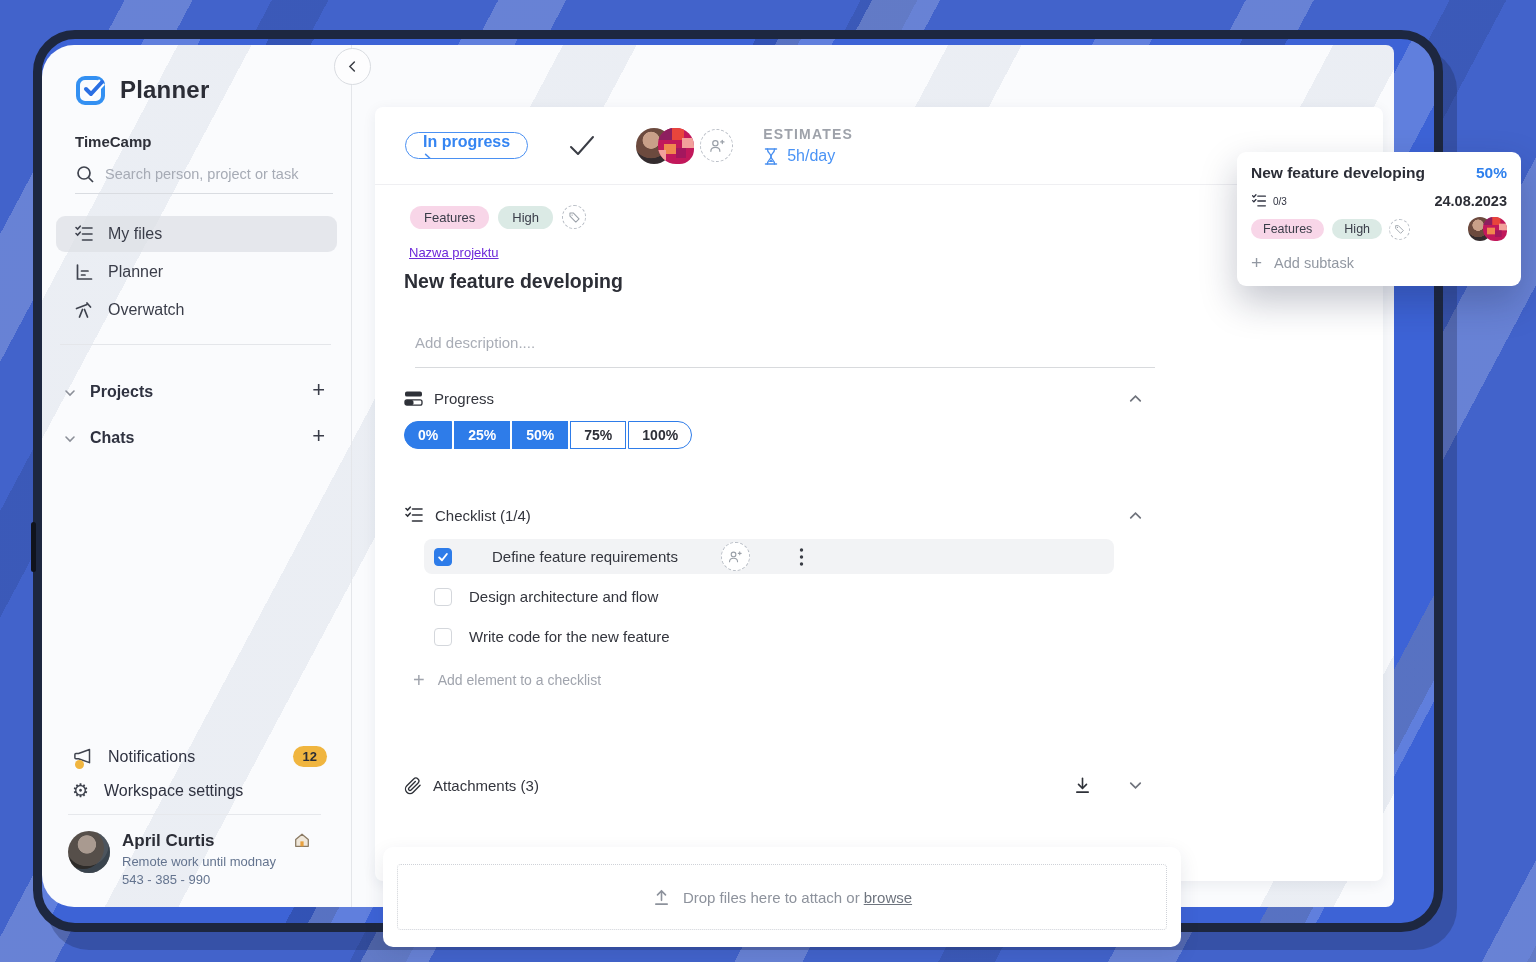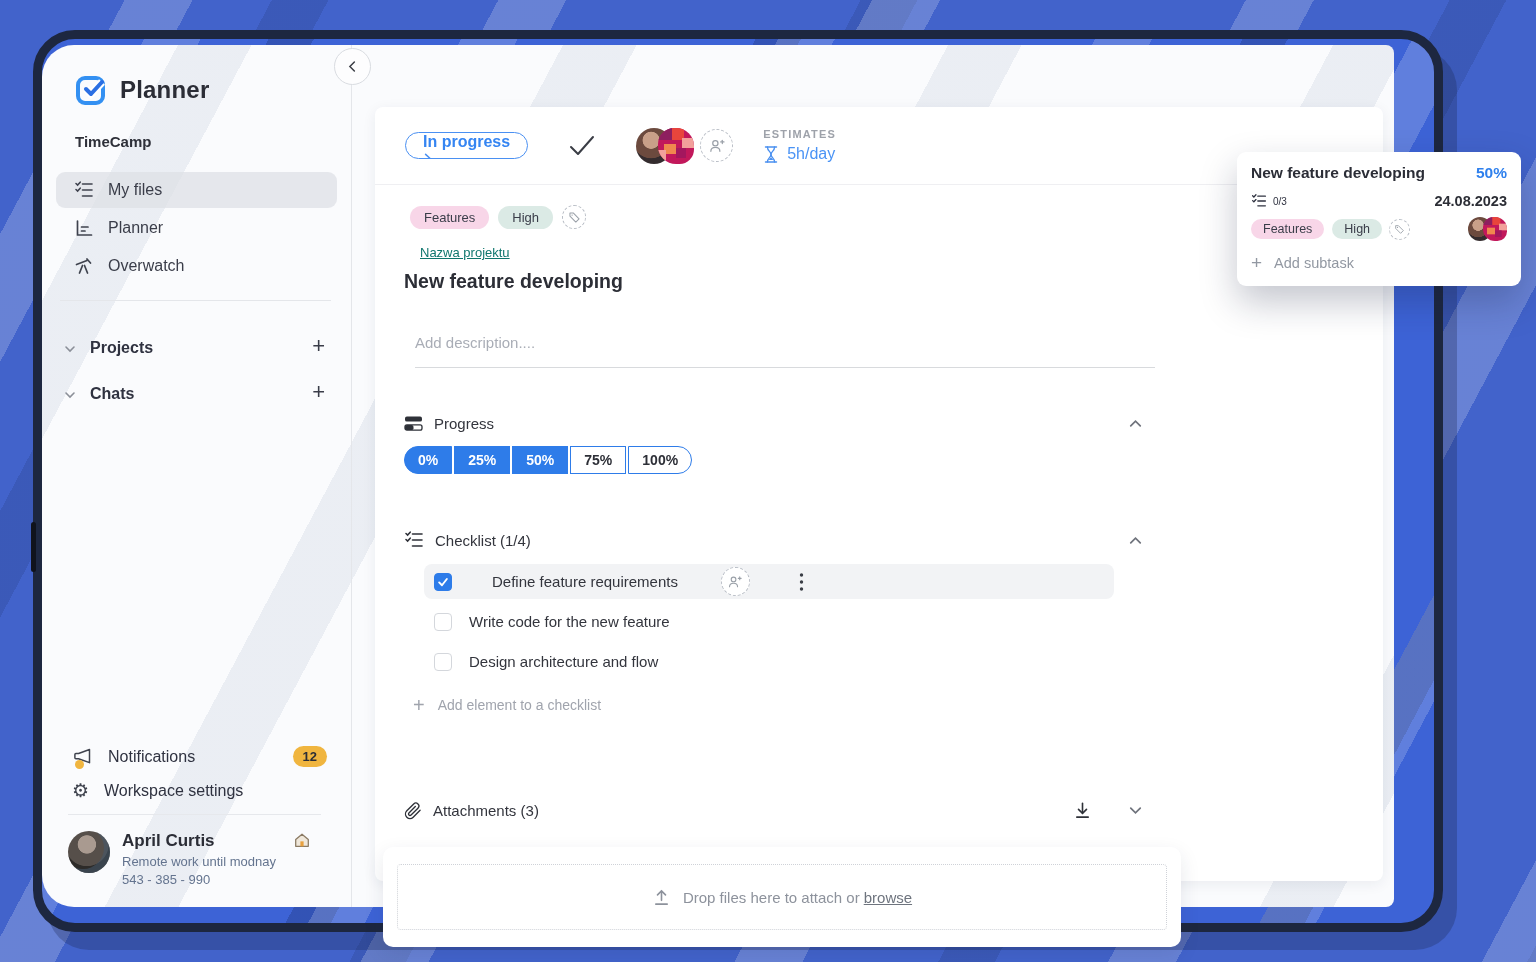--- a/index.html
+++ b/index.html
@@ -74,37 +74,37 @@
   .status-arrow { display:flex; align-items:center; padding:0 13px; border-left:1.5px solid #4a90f2; }
   .header-check { margin-left:38px; display:flex; cursor:pointer; }
   .avatar-group { margin-left:38px; display:flex; align-items:center; }
   .avatar { width:36px; height:36px; border-radius:50%; flex:none; }
   .avatar.photo { background: radial-gradient(circle at 42% 34%, #c9a089 0 26%, #6c4a3e 28% 56%, #342c2e 58% 100%); }
   .avatar.mosaic { margin-left:-14px; overflow:hidden; border-radius:45% 50% 40% 50%; }
   .dashed-circle { width:33px; height:33px; border-radius:50%; border:1.5px dashed #b9bec6;
     display:flex; align-items:center; justify-content:center; background:#fff; cursor:pointer; }
   .avatar-group .dashed-circle { margin-left:6px; }
   .estimates { margin-left:30px; }
-  .estimates-label { font-size:11px; font-weight:700; letter-spacing:1.2px; color:#9ea2aa; }
+  .estimates-label { font-size:14px; font-weight:700; letter-spacing:1.2px; color:#9ea2aa; }
   .estimates-value { display:flex; align-items:center; gap:8px; margin-top:5px;
     font-size:16px; color:#4a93f5; }
 
   .card-body { padding:20px 30px 0 29px; position:relative; height:696px; }
   .tags-row { display:flex; align-items:center; gap:9px; margin-left:6px; }
   .pill { font-size:13px; color:#3a3d49; padding:4px 14px; border-radius:12px; cursor:pointer; }
   .pill.pink { background:#f8d6e8; }
   .pill.teal { background:#dbeae5; }
   .tag-circle { width:24px; height:24px; }
-  .project-link { display:inline-block; margin:16px 0 0 16px; font-size:13px; color:#0f766e;
+  .project-link { display:inline-block; margin:16px 0 0 5px; font-size:13px; color:#6d28d9;
     text-decoration:underline; cursor:pointer; }
   .task-title { margin-top:9px; font-size:19.5px; font-weight:700; color:#2c2e36; }
   .description { margin:41px 0 0 11px; width:740px; border-bottom:1px solid #d8dadd; padding-bottom:16px;
     font-size:15px; color:#a9adb6; cursor:text; }
 
-  .section-head { display:flex; align-items:center; gap:11px; margin-top:46px; font-size:15px; color:#33353d; }
+  .section-head { display:flex; align-items:center; gap:11px; margin-top:21px; font-size:15px; color:#33353d; }
   .section-head .grow { flex:1; }
   .sec-chev { cursor:pointer; display:flex; margin-right:208px; }
 
   .progress-ctl { display:inline-flex; gap:2px; margin-top:13px; }
   .pseg { height:28px; display:flex; align-items:center; padding:0 13px; font-size:14px; font-weight:700;
     color:#2d2f37; background:#fff; border:1.5px solid #2e7ce9; cursor:pointer; }
   .pseg.filled { background:#2e7ce9; color:#fff; border-color:#2e7ce9; }
   .pseg:first-child { border-radius:14px 0 0 14px; }
   .pseg:last-child { border-radius:0 14px 14px 0; }
 
@@ -167,20 +167,29 @@
               <rect x="4" y="5" width="25" height="25" rx="7" stroke="#3390f2" stroke-width="4"></rect>
               <polyline points="12,16 17,21 28,9" stroke="#ffffff" stroke-width="8" fill="none"></polyline>
               <polyline points="12,16 17,21 28,9" stroke="#2b6fe3" stroke-width="4" fill="none" stroke-linecap="round" stroke-linejoin="round"></polyline>
             </svg>
           </div>
           <div class="logo-text">Planner</div>
         </div>
 
         <div class="workspace">TimeCamp</div>
 
+        <div class="search-row">
+          <span>
+            <svg width="20" height="20" viewBox="0 0 20 20" fill="none" stroke="#3f434e" stroke-width="1.7">
+              <circle cx="9" cy="9" r="6"></circle>
+                <line x1="13.5" y1="13.5" x2="18" y2="18"></line>
+            </svg>
+          </span>
+          <input type="text" placeholder="Search person, project or task" style="">
+        </div>
 
         <nav class="menu">
           <div class="menu-item active">
             <span>
               <svg width="20" height="20" viewBox="0 0 20 20" fill="none" stroke="#3f434e" stroke-width="1.6" stroke-linecap="round">
                 <line x1="8.5" y1="4" x2="18" y2="4"></line>
                   <line x1="8.5" y1="10" x2="18" y2="10"></line>
                   <line x1="8.5" y1="16" x2="18" y2="16"></line>
                 <polyline points="2,3.5 3.6,5 6.2,2.2" fill="none"></polyline>
                   <polyline points="2,9.5 3.6,11 6.2,8.2" fill="none"></polyline>
@@ -413,27 +422,27 @@
                     <circle cx="2.5" cy="3" r="1.7" fill="#3a3d45"></circle>
                     <circle cx="2.5" cy="10" r="1.7" fill="#3a3d45"></circle>
                     <circle cx="2.5" cy="17" r="1.7" fill="#3a3d45"></circle>
                   </svg>
               </span>
             </div>
             <div class="check-row">
               <span class="cbox">
                 
               </span>
-              <span class="check-label">Write code for the new feature</span>
+              <span class="check-label">Design architecture and flow</span>
             </div>
             <div class="check-row">
               <span class="cbox">
                 
               </span>
-              <span class="check-label">Design architecture and flow</span>
+              <span class="check-label">Write code for the new feature</span>
             </div>
           </div>
           <div class="add-element">
             <span class="plus-glyph">+</span>
             <span>Add element to a checklist</span>
           </div>
 
           
           <div class="section-head attach-head">
             <span>

